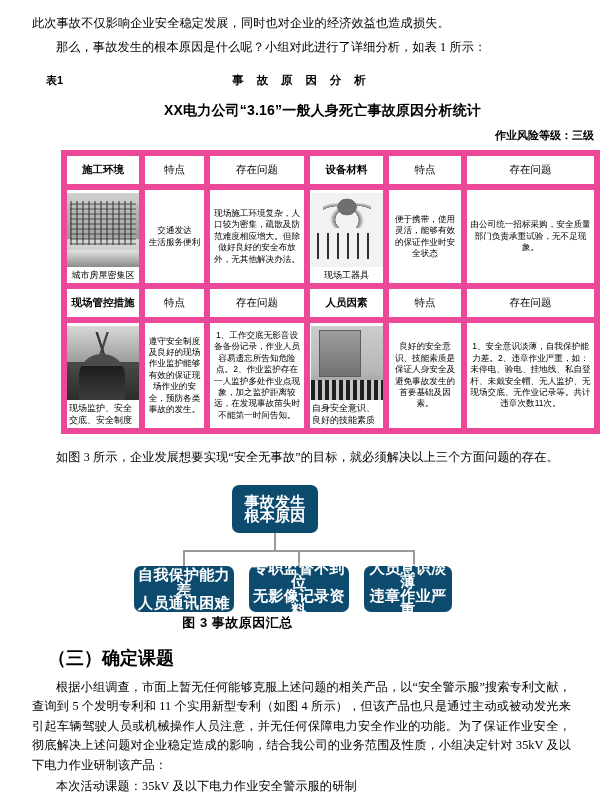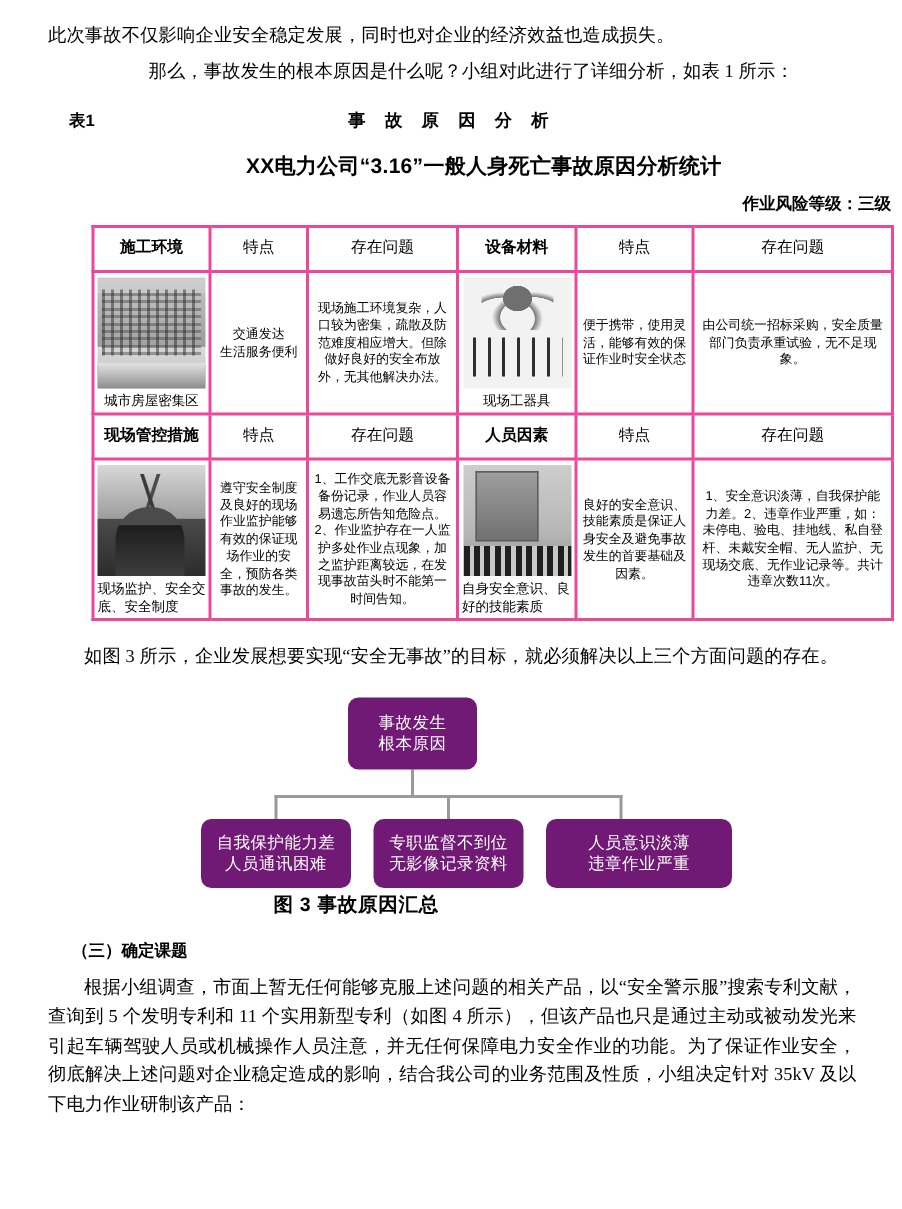--- a/index.html
+++ b/index.html
@@ -27,21 +27,21 @@
   .para {
     font-size: 12.2px;
     line-height: 19.5px;
     margin: 0;
     padding: 0 30px 0 32px;
     text-align: justify;
     letter-spacing: 0.1px;
   }
   .para.indent { text-indent: 24px; }
   .p-top1 { margin-top: 14px; }
-  .p-top2 { margin-top: 4px; margin-left: 43px; }
+  .p-top2 { margin-top: 4px; }
 
   
   .cap-row {
     position: relative;
     height: 20px;
     margin-top: 16px;
     padding: 0 32px;
   }
   .cap-label {
     position: absolute;
@@ -78,21 +78,21 @@
 
   
   table.cause {
     border-collapse: collapse;
     width: 533px;
     margin: 7px 0 0 61px;
     table-layout: fixed;
     font-family: "Liberation Sans", "DejaVu Sans", sans-serif;
   }
   table.cause td {
-    border: 2px solid #ec4899;
+    border: 6px solid #ec4899;
     vertical-align: middle;
     padding: 2px 3px;
     font-size: 8.6px;
     line-height: 11.4px;
     text-align: center;
     word-break: break-all;
   }
   table.cause td.hdr {
     font-size: 10.5px;
     font-weight: normal;
@@ -176,54 +176,54 @@
   .ph-cab::after {
     content: "";
     position: absolute; left: 0; bottom: 0; width: 100%; height: 20px;
     background: repeating-linear-gradient(90deg,#1f1f1f 0 4px,#c8c8c8 4px 7px);
   }
 
   
   .figwrap { position: relative; width: 601px; height: 150px; margin-top: 14px; }
   .node {
     position: absolute;
-    background: #701a75;
+    background: #0c4a6e;
     color: #ffffff;
     border-radius: 7px;
     font-family: "Liberation Sans", "DejaVu Sans", sans-serif;
-    font-size: 11px;
-    font-weight: normal;
+    font-size: 15px;
+    font-weight: bold;
     line-height: 14px;
     display: flex;
     align-items: center;
     justify-content: center;
     text-align: center;
     letter-spacing: 0.3px;
   }
   .node-root { left: 232px; top: 3px; width: 86px; height: 48px; }
   .node-c1 { left: 134px; top: 84px; width: 100px; height: 46px; }
   .node-c2 { left: 249px; top: 84px; width: 100px; height: 46px; }
-  .node-c3 { left: 364px; top: 84px; width: 124px; height: 46px; }
+  .node-c3 { left: 364px; top: 84px; width: 88px; height: 46px; }
   .conn { position: absolute; background: #9a9a9a; }
   .v-root { left: 274px; top: 51px; width: 2px; height: 18px; }
   .h-bus  { left: 183px; top: 68px; width: 232px; height: 2px; }
   .v-c1   { left: 183px; top: 68px; width: 2px; height: 16px; }
   .v-c2   { left: 298px; top: 68px; width: 2px; height: 16px; }
   .v-c3   { left: 413px; top: 68px; width: 2px; height: 16px; }
   .figcap {
     position: absolute; left: 0; top: 132px; width: 475px;
     text-align: center;
     font-size: 13px; font-weight: bold;
     font-family: "Liberation Sans", "DejaVu Sans", sans-serif;
     letter-spacing: 0.5px;
   }
 
   
   .sec-head {
-    font-size: 11px;
+    font-size: 18px;
     font-weight: bold;
     padding-left: 48px;
     margin-top: 14px;
     font-family: "Liberation Sans", "DejaVu Sans", sans-serif;
   }
 </style>
 </head>
 <body>
 
 <div class="page">
@@ -319,14 +319,15 @@
 人员通讯困难</div>
     <div class="node node-c2" style="white-space:pre-line">专职监督不到位
 无影像记录资料</div>
     <div class="node node-c3" style="white-space:pre-line">人员意识淡薄
 违章作业严重</div>
     <div class="figcap">图 3    事故原因汇总</div>
   </div>
 
   <div class="sec-head">（三）确定课题</div>
   <p class="para indent" style="margin-top:8px">根据小组调查，市面上暂无任何能够克服上述问题的相关产品，以“安全警示服”搜索专利文献，查询到 5 个发明专利和 11 个实用新型专利（如图 4 所示），但该产品也只是通过主动或被动发光来引起车辆驾驶人员或机械操作人员注意，并无任何保障电力安全作业的功能。为了保证作业安全，彻底解决上述问题对企业稳定造成的影响，结合我公司的业务范围及性质，小组决定针对 35kV 及以下电力作业研制该产品：</p>
+  <p class="para indent" style="margin-top:2px">本次活动课题：35kV 及以下电力作业安全警示服的研制</p>
 
 </div>
 
 </body></html>

